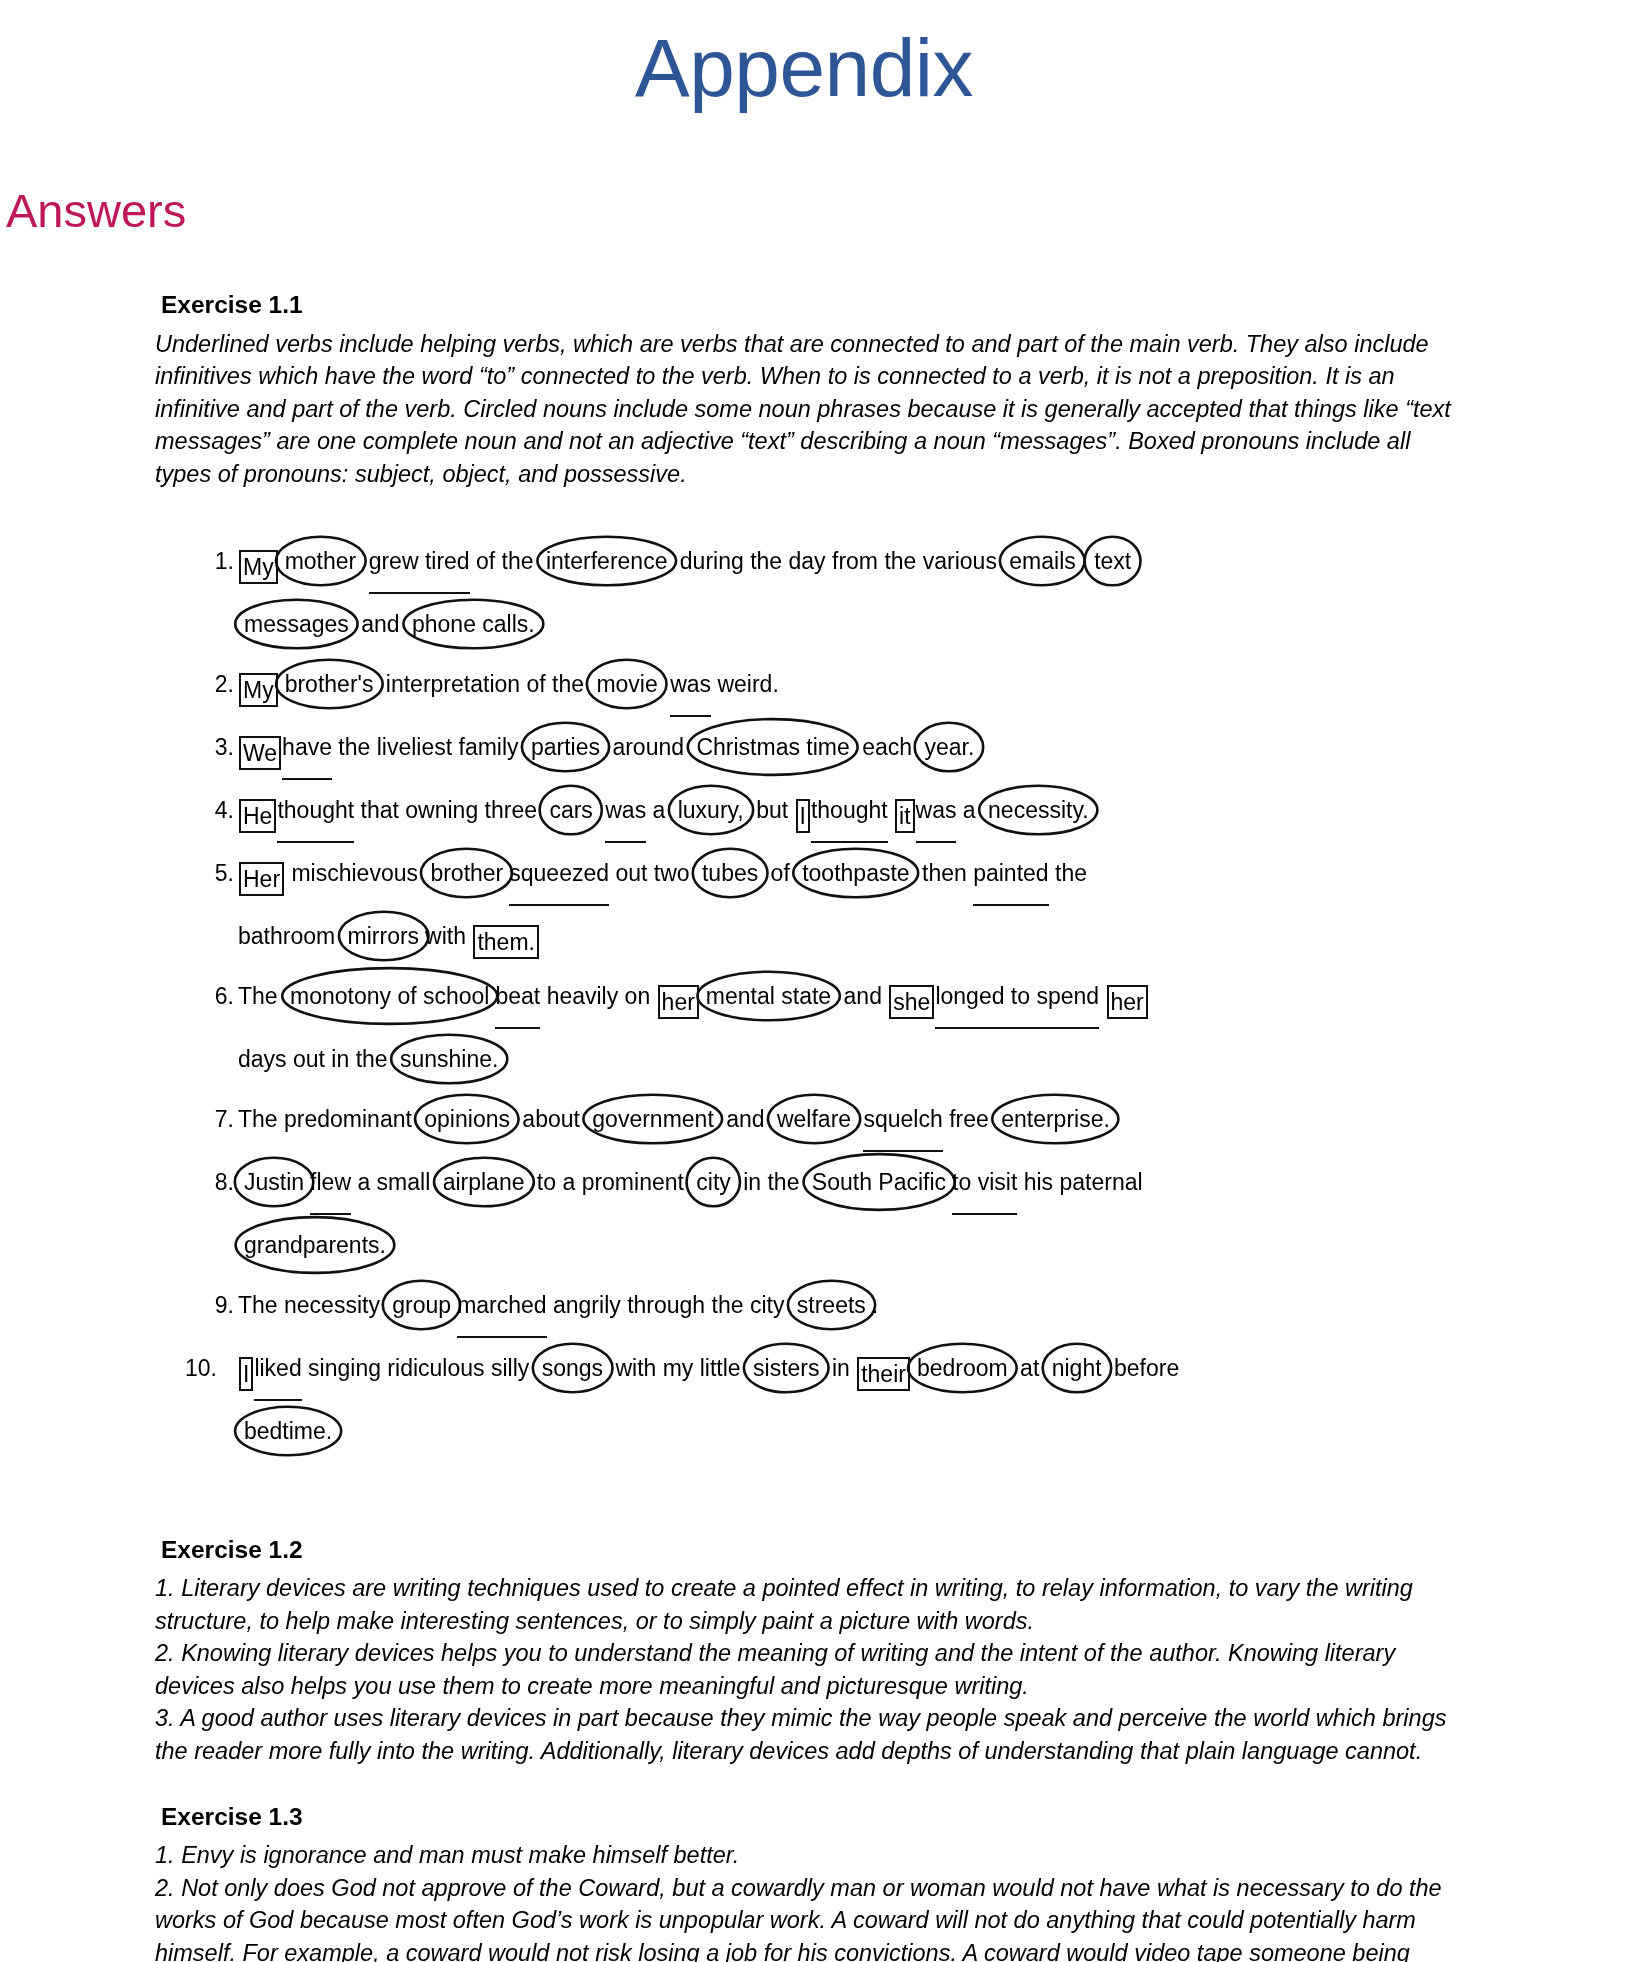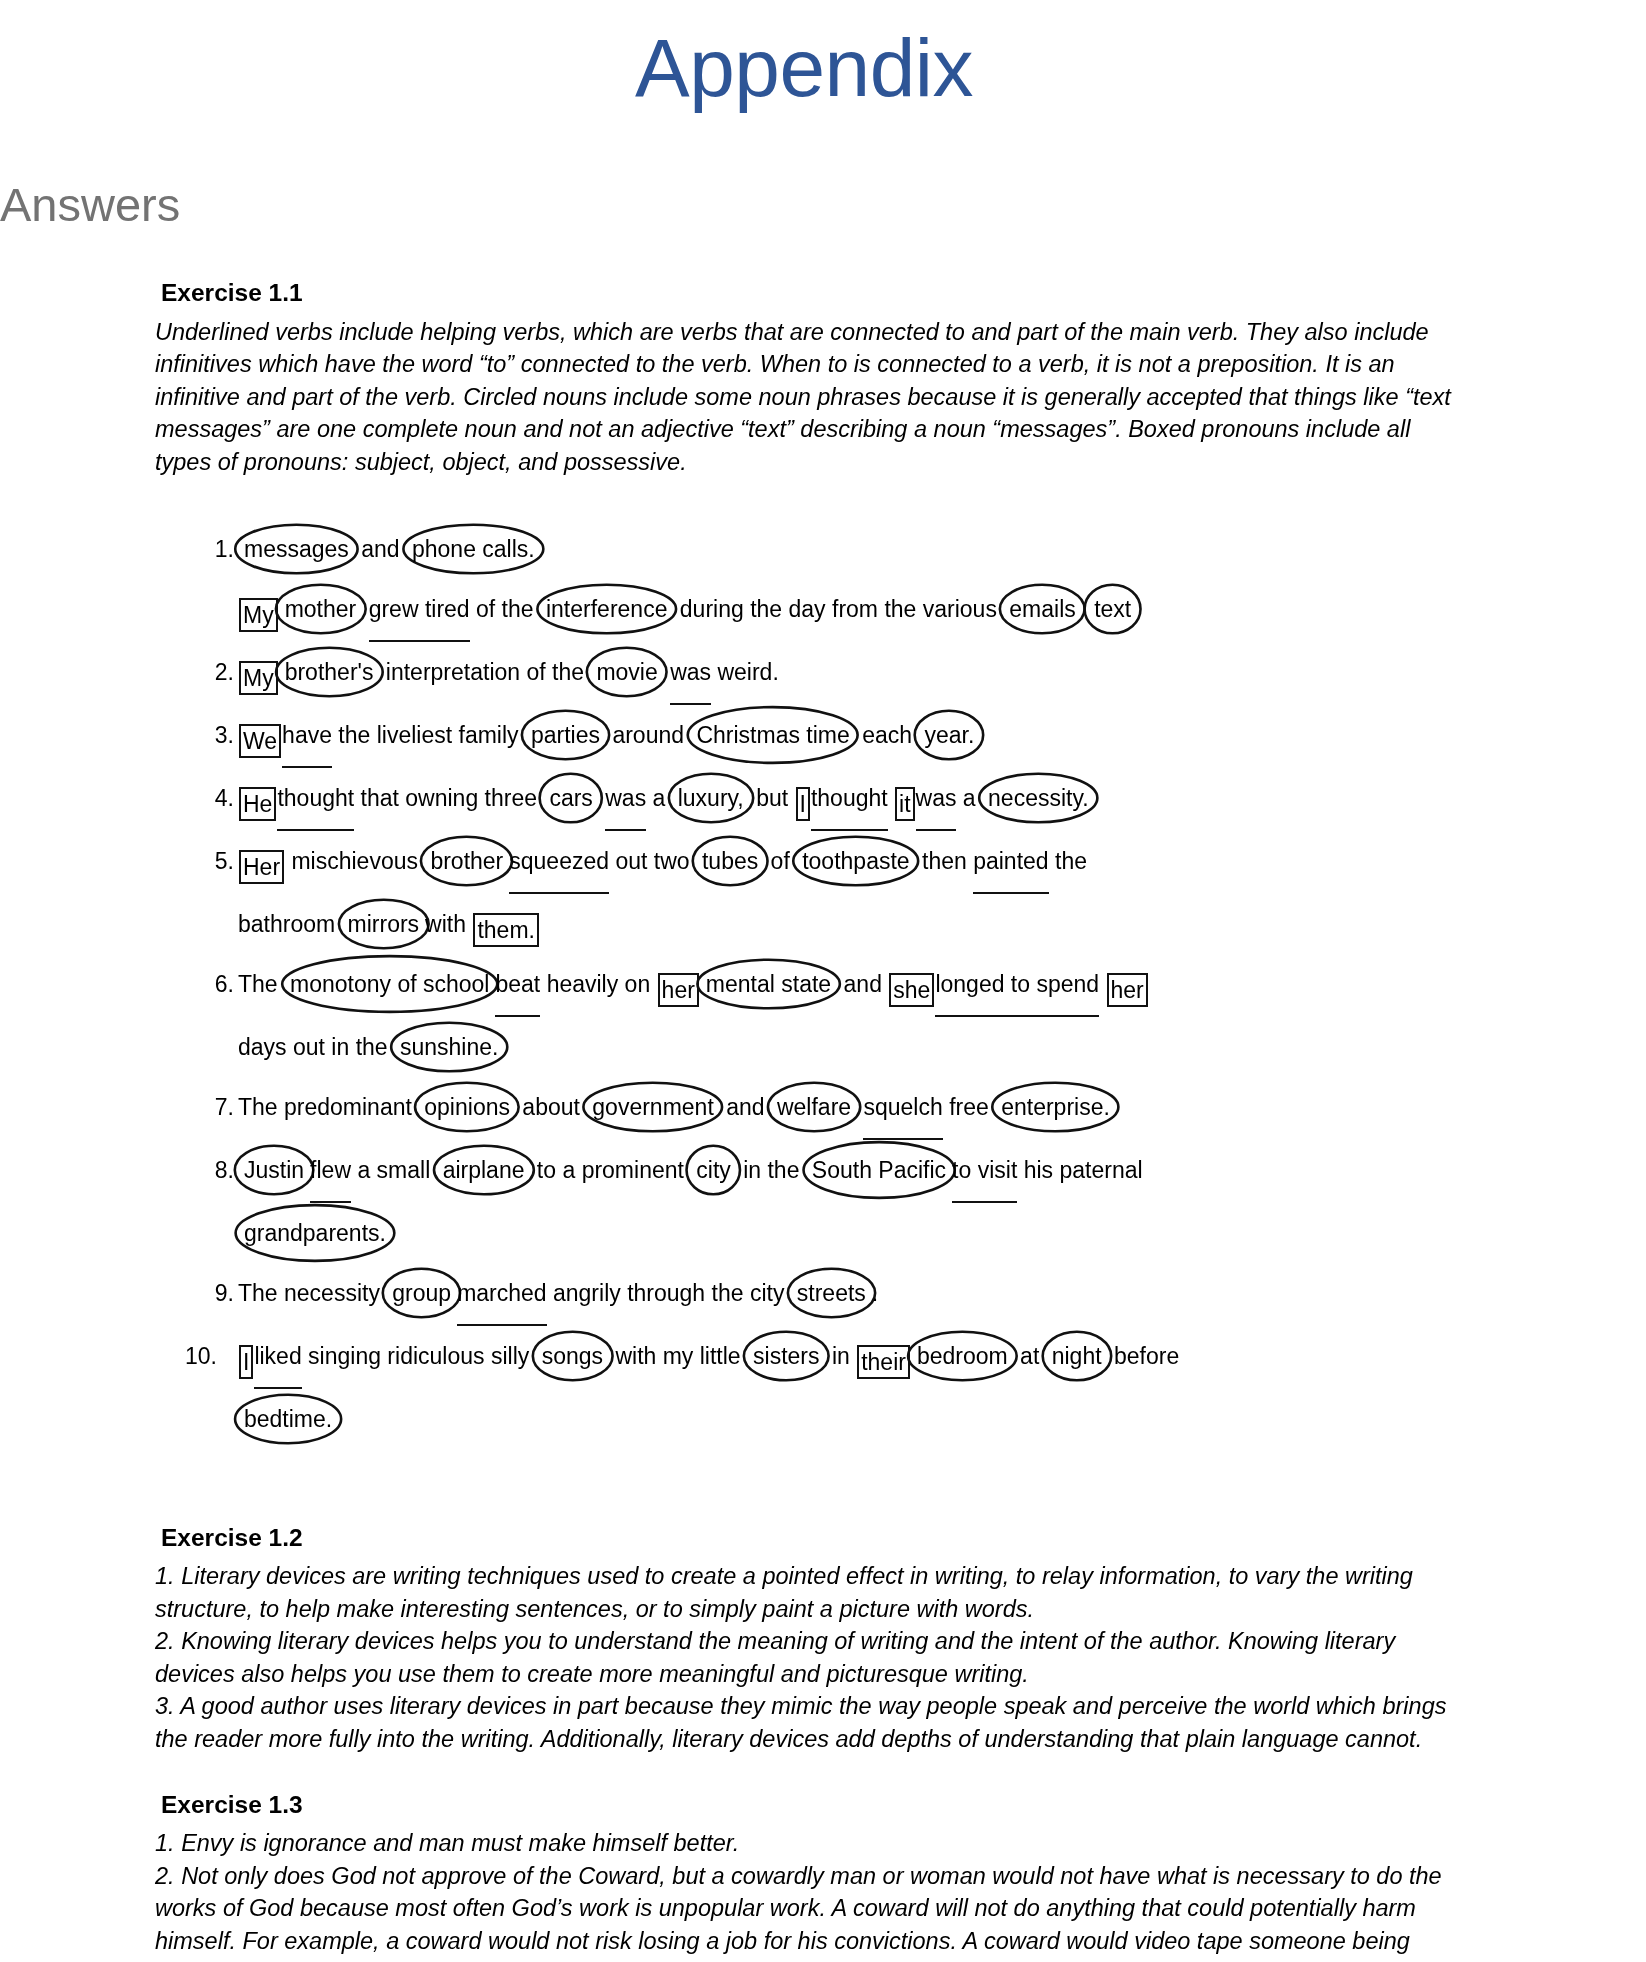--- a/index.html
+++ b/index.html
@@ -29,24 +29,24 @@
     text-align: center;
     color: #2E5596;
     font-size: 82px;
     font-weight: normal;
     letter-spacing: -0.5px;
     margin: 0;
     padding-top: 20px;
     line-height: 1.18;
   }
   .section-title {
-    color: #737373;
+    color: #be185d;
     font-size: 47px;
     font-weight: normal;
-    margin: 0;
+    margin: 6px;
     padding-top: 62px;
     line-height: 1.1;
   }
   .exercise-heading {
     font-size: 24.5px;
     font-weight: bold;
     padding-left: 155px;
     margin: 6px;
     line-height: 1.35;
   }
@@ -151,34 +151,34 @@
   <div class="block-gap-lg"></div>
 
   <h3 class="exercise-heading">Exercise 1.1</h3>
   <p class="body-text">Underlined verbs include helping verbs, which are verbs that are connected to and part of the main verb. They also include infinitives which have the word “to” connected to the verb. When to is connected to a verb, it is not a preposition. It is an infinitive and part of the verb. Circled nouns include some noun phrases because it is generally accepted that things like “text messages” are one complete noun and not an adjective “text” describing a noun “messages”. Boxed pronouns include all types of pronouns: subject, object, and possessive.</p>
 
   <div class="block-gap-lg"></div>
 
   <ol class="answer-list" id="answer-list">
       <li class="answer-item">
         <span class="num">1.</span>
+        <span class="sentence"><span class="tok box">My</span><span class="tok circ"><svg preserveAspectRatio="none" viewBox="0 0 100 100">
+              <ellipse cx="50" cy="50" rx="49" ry="45" vector-effect="non-scaling-stroke"></ellipse>
+            </svg><span>mother</span></span><span class="tok"> </span><span class="tok u">grew tired</span><span class="tok"> of the </span><span class="tok circ"><svg preserveAspectRatio="none" viewBox="0 0 100 100">
+              <ellipse cx="50" cy="50" rx="49" ry="45" vector-effect="non-scaling-stroke"></ellipse>
+            </svg><span>interference</span></span><span class="tok"> during the day from the various </span><span class="tok circ"><svg preserveAspectRatio="none" viewBox="0 0 100 100">
+              <ellipse cx="50" cy="50" rx="49" ry="45" vector-effect="non-scaling-stroke"></ellipse>
+            </svg><span>emails</span></span><span class="tok"> </span><span class="tok circ"><svg preserveAspectRatio="none" viewBox="0 0 100 100">
+              <ellipse cx="50" cy="50" rx="49" ry="45" vector-effect="non-scaling-stroke"></ellipse>
+            </svg><span>text</span></span></span>
         <span class="sentence cont"><span class="tok circ"><svg preserveAspectRatio="none" viewBox="0 0 100 100">
               <ellipse cx="50" cy="50" rx="49" ry="45" vector-effect="non-scaling-stroke"></ellipse>
             </svg><span>messages</span></span><span class="tok"> and </span><span class="tok circ"><svg preserveAspectRatio="none" viewBox="0 0 100 100">
               <ellipse cx="50" cy="50" rx="49" ry="45" vector-effect="non-scaling-stroke"></ellipse>
             </svg><span>phone calls.</span></span></span>
-        <span class="sentence"><span class="tok box">My</span><span class="tok circ"><svg preserveAspectRatio="none" viewBox="0 0 100 100">
-              <ellipse cx="50" cy="50" rx="49" ry="45" vector-effect="non-scaling-stroke"></ellipse>
-            </svg><span>mother</span></span><span class="tok"> </span><span class="tok u">grew tired</span><span class="tok"> of the </span><span class="tok circ"><svg preserveAspectRatio="none" viewBox="0 0 100 100">
-              <ellipse cx="50" cy="50" rx="49" ry="45" vector-effect="non-scaling-stroke"></ellipse>
-            </svg><span>interference</span></span><span class="tok"> during the day from the various </span><span class="tok circ"><svg preserveAspectRatio="none" viewBox="0 0 100 100">
-              <ellipse cx="50" cy="50" rx="49" ry="45" vector-effect="non-scaling-stroke"></ellipse>
-            </svg><span>emails</span></span><span class="tok"> </span><span class="tok circ"><svg preserveAspectRatio="none" viewBox="0 0 100 100">
-              <ellipse cx="50" cy="50" rx="49" ry="45" vector-effect="non-scaling-stroke"></ellipse>
-            </svg><span>text</span></span></span>
       </li>
       <li class="answer-item">
         <span class="num">2.</span>
         <span class="sentence"><span class="tok box">My</span><span class="tok circ"><svg preserveAspectRatio="none" viewBox="0 0 100 100">
               <ellipse cx="50" cy="50" rx="49" ry="45" vector-effect="non-scaling-stroke"></ellipse>
             </svg><span>brother's</span></span><span class="tok"> interpretation of the </span><span class="tok circ"><svg preserveAspectRatio="none" viewBox="0 0 100 100">
               <ellipse cx="50" cy="50" rx="49" ry="45" vector-effect="non-scaling-stroke"></ellipse>
             </svg><span>movie</span></span><span class="tok"> </span><span class="tok u">was</span><span class="tok"> weird.</span></span>
       </li>
       <li class="answer-item">

